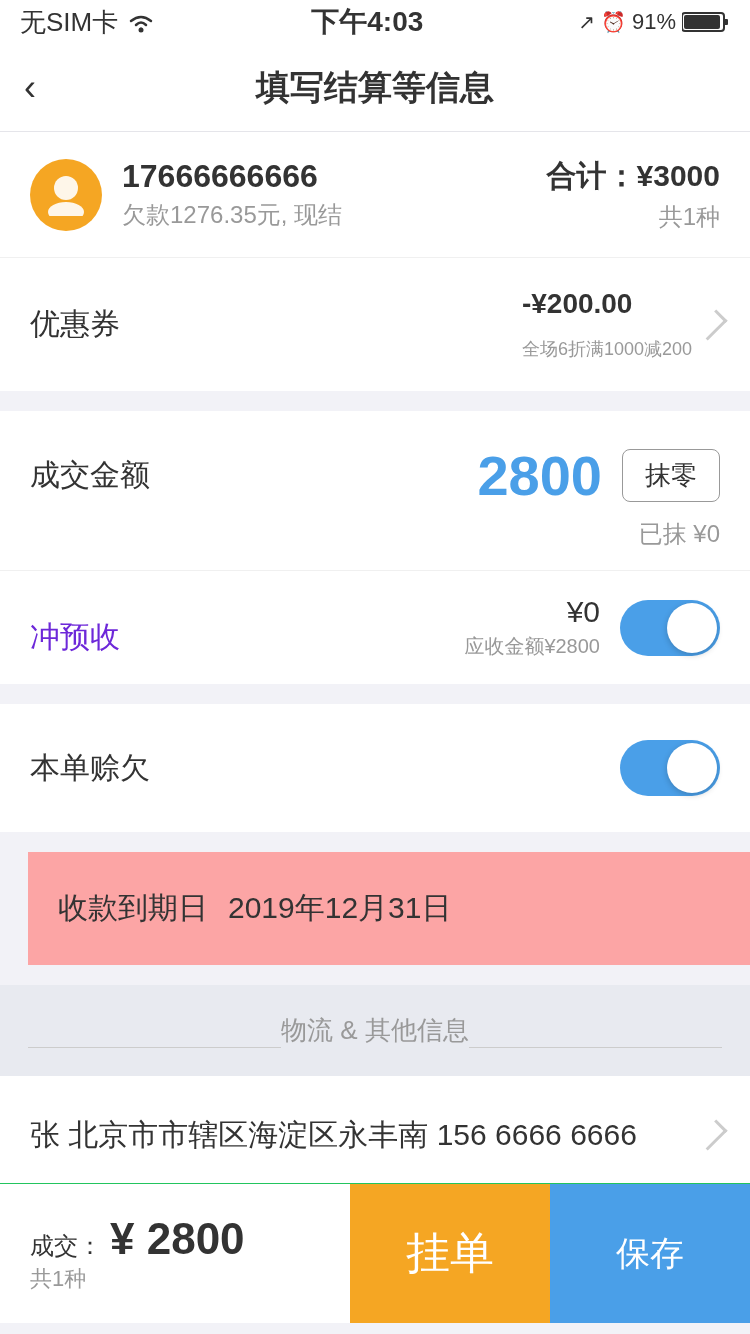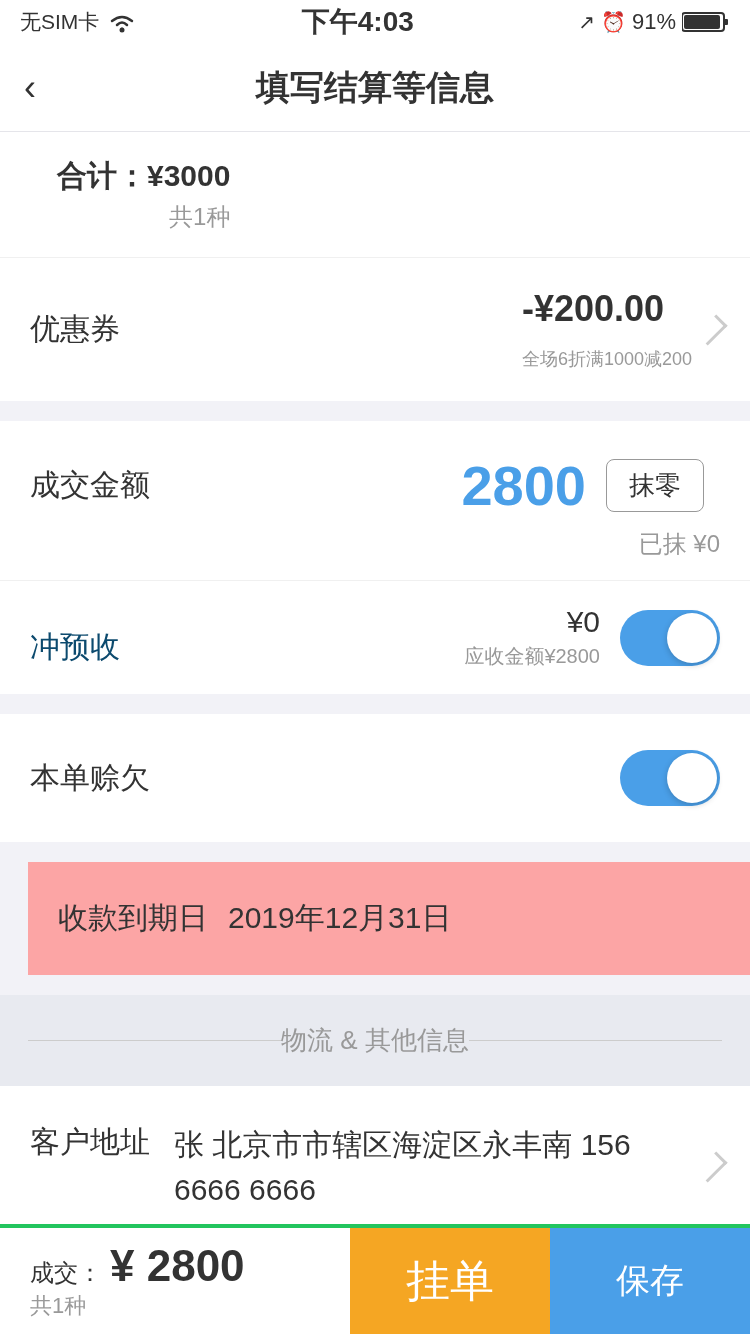--- a/index.html
+++ b/index.html
@@ -89,41 +89,41 @@
     
     .coupon-row {
       display: flex;
       align-items: center;
       justify-content: space-between;
       padding: 30px 30px;
       border-top: 1px solid #f0f0f0;
     }
     .coupon-label { font-size: 30px; color: #333; }
     .coupon-right { display: flex; align-items: center; gap: 12px; }
-    .coupon-discount { font-size: 36px; font-weight: 600; color: #333; }
+    .coupon-discount { font-size: 28px; font-weight: 600; color: #333; }
     .coupon-desc { font-size: 18px; color: #999; margin-top: 17px; text-align: right; }
     .chevron-right {
       width: 16px;
       height: 28px;
       border-right: 3px solid #ccc;
       border-top: 3px solid #ccc;
       transform: rotate(45deg);
       flex-shrink: 0;
     }
 
     
     .deal-section {
       background: #fff;
       margin-bottom: 20px;
     }
     .deal-row {
       display: flex;
       align-items: center;
       justify-content: space-between;
-      padding: 32px 46px 10px 30px;
+      padding: 32px 30px 10px 30px;
       gap: 39px;
     }
     .deal-label { font-size: 30px; color: #333; }
     .deal-right { display: flex; align-items: center; gap: 20px; }
     .deal-amount { font-size: 56px; font-weight: 600; color: #4a9fe8; }
     .round-btn {
       border: 1px solid #999;
       border-radius: 8px;
       padding: 8px 22px;
       font-size: 26px;
@@ -134,21 +134,21 @@
     .deal-sub { font-size: 24px; color: #999; text-align: right; padding: 0 30px 20px 30px; }
 
     
     .prepay-row {
       display: flex;
       align-items: center;
       justify-content: space-between;
       padding: 24px 30px;
       border-top: 1px solid #f0f0f0;
     }
-    .prepay-label { font-size: 30px; color: #0c4a6e; margin-top: 19px; }
+    .prepay-label { font-size: 30px; color: #6d28d9; margin-top: 19px; }
     .prepay-right { display: flex; align-items: center; gap: 20px; }
     .prepay-info { text-align: right; }
     .prepay-amount { font-size: 30px; color: #333; }
     .prepay-sub { font-size: 20px; color: #999; margin-top: 4px; }
 
     
     .toggle {
       width: 100px;
       height: 56px;
       border-radius: 28px;
@@ -195,21 +195,21 @@
     }
     .due-label { font-size: 30px; color: #333; }
     .due-date { font-size: 30px; color: #333; }
 
     
     .divider-section {
       background: #e8eaf0;
       margin-bottom: 0;
       padding: 28px 28px;
       display: flex;
-      align-items: center;
+      align-items: flex-end;
       justify-content: center;
     }
     .divider-line {
       flex: 1;
       height: 1px;
       background: #ccc;
     }
     .divider-text { font-size: 26px; color: #999; }
 
     
@@ -229,27 +229,27 @@
 
     
     .gray-area {
       background: #f2f2f7;
       height: 180px;
     }
 
     
     .bottom-bar {
       position: fixed;
-      bottom: 0;
+      bottom: 11px;
       width: 750px;
-      height: 110px;
+      height: 140px;
       background: #fff;
       display: flex;
       align-items: stretch;
-      border-top: 4px solid #22c55e;
+      border-top: 1px solid #22c55e;
     }
     .bottom-summary {
       flex: 1;
       display: flex;
       flex-direction: column;
       justify-content: center;
       padding: 0 30px;
     }
     .bottom-deal-label { font-size: 24px; color: #333; }
     .bottom-deal-amount { font-size: 44px; font-weight: 600; color: #333; }
@@ -273,21 +273,21 @@
       font-size: 34px;
       color: #fff;
       cursor: pointer;
     }
   </style>
 </head>
 <body>
 
 <div class="status-bar">
   <div class="status-left">
-    <span style="font-size:21px;">无SIM卡</span>
+    <span style="font-size:26px;">无SIM卡</span>
     <svg width="30" height="22" viewBox="0 0 30 22">
       <path d="M15 18 L15 18" stroke="#333" stroke-width="3" stroke-linecap="round"></path>
       <path d="M10 14 Q15 9 20 14" stroke="#333" stroke-width="2.5" fill="none" stroke-linecap="round"></path>
       <path d="M5 10 Q15 2 25 10" stroke="#333" stroke-width="2.5" fill="none" stroke-linecap="round"></path>
       <circle cx="15" cy="19" r="2.5" fill="#333"></circle>
     </svg>
   </div>
   <div class="status-center">下午4:03</div>
   <div class="status-right">
     <span style="font-size:20px;">↗</span>
@@ -301,20 +301,32 @@
   </div>
 </div>
 
 <div class="nav-bar">
   <div class="nav-back">‹</div>
   <div class="nav-title">填写结算等信息</div>
 </div>
 
 <div class="section">
   <div class="customer-row">
+    <div class="customer-left">
+      <div class="avatar">
+        <svg width="40" height="42" viewBox="0 0 40 42">
+          <circle cx="20" cy="14" r="12" fill="rgba(255,255,255,0.9)"></circle>
+          <ellipse cx="20" cy="38" rx="18" ry="10" fill="rgba(255,255,255,0.9)"></ellipse>
+        </svg>
+      </div>
+      <div class="customer-info">
+        <div class="customer-phone">17666666666</div>
+        <div class="customer-sub">欠款1276.35元, 现结</div>
+      </div>
+    </div>
     <div class="customer-right">
       <div class="total-amount">合计：¥3000</div>
       <div class="total-count">共1种</div>
     </div>
   </div>
 
   <div class="coupon-row">
     <div class="coupon-label">优惠券</div>
     <div class="coupon-right">
       <div>
@@ -367,21 +379,20 @@
 </div>
 
 <div class="divider-section">
   <div class="divider-line"></div>
   <div class="divider-text">物流 &amp; 其他信息</div>
   <div class="divider-line"></div>
 </div>
 
 <div class="address-section">
   <div class="address-row">
-    <div class="address-label">客户地址</div>
     <div class="address-value">张 北京市市辖区海淀区永丰南 156 6666 6666</div>
     <div class="address-chevron">
       <div class="chevron-right"></div>
     </div>
   </div>
 </div>
 
 <div class="gray-area"></div>
 
 <div class="bottom-bar">

